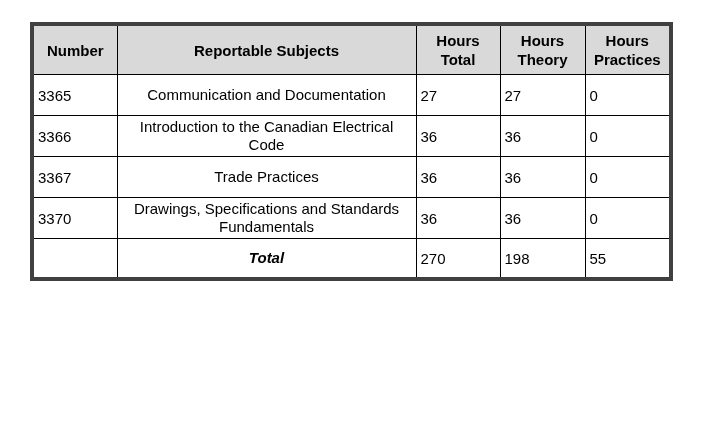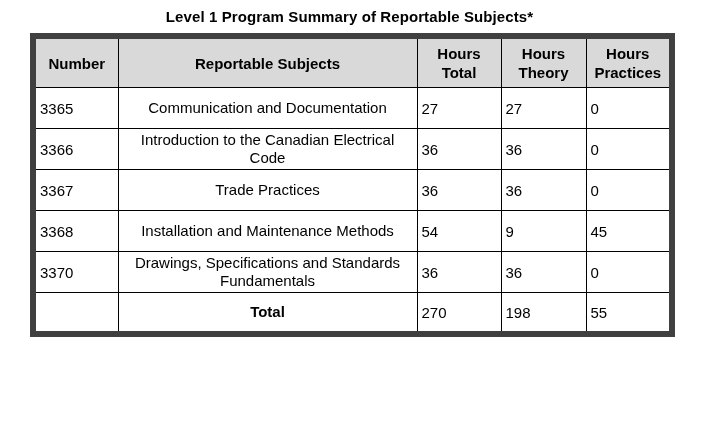--- a/index.html
+++ b/index.html
@@ -19,24 +19,24 @@
   }
   .title {
     width: 639px;
     margin-left: 30px;
     text-align: center;
     font-size: 15px;
     font-weight: bold;
     letter-spacing: 0.1px;
   }
   table.summary {
-    margin: 8px 0 0 30px;
+    margin: 14px 0 0 30px;
     width: 639px;
     border-collapse: collapse;
-    border: 6px solid #404040;
+    border: 4px solid #404040;
     table-layout: fixed;
   }
   table.summary th,
   table.summary td {
     border: 1px solid #000000;
     font-size: 15px;
     vertical-align: middle;
     padding: 2px 4px;
   }
   table.summary th {
@@ -54,40 +54,40 @@
     padding-left: 10px;
     padding-right: 6px;
     line-height: 18px;
   }
   tr.total-row td {
     font-weight: normal;
     height: 34px;
   }
   tr.total-row td.subject {
     font-weight: bold;
+    font-style: italic;
   }
   .footnote {
     margin: 11px 0 0 30px;
     width: 670px;
     font-size: 15px;
     line-height: 24px;
     white-space: pre-wrap;
   }
   .col-number    { width: 85px; }
   .col-subject   { width: 299px; }
   .col-total     { width: 84px; }
   .col-theory    { width: 85px; }
   .col-practical { width: 86px; }
 </style>
 </head>
 <body>
 
 <div class="page">
 
-  <div class="title">Level 1 Program Summary of Reportable Subjects*</div>
 
   <table class="summary">
     <colgroup>
       <col class="col-number">
       <col class="col-subject">
       <col class="col-total">
       <col class="col-theory">
       <col class="col-practical">
     </colgroup>
     <thead>
@@ -115,27 +115,20 @@
         <td class="hours">0</td>
       </tr>
       <tr>
         <td class="num">3367</td>
         <td class="subject">Trade Practices</td>
         <td class="hours">36</td>
         <td class="hours">36</td>
         <td class="hours">0</td>
       </tr>
       <tr>
-        <td class="num">3368</td>
-        <td class="subject">Installation and Maintenance Methods</td>
-        <td class="hours">54</td>
-        <td class="hours">9</td>
-        <td class="hours">45</td>
-      </tr>
-      <tr>
         <td class="num">3370</td>
         <td class="subject">Drawings, Specifications and Standards Fundamentals</td>
         <td class="hours">36</td>
         <td class="hours">36</td>
         <td class="hours">0</td>
       </tr>
       <tr class="total-row">
         <td class="num"></td>
         <td class="subject">Total</td>
         <td class="hours">270</td>

